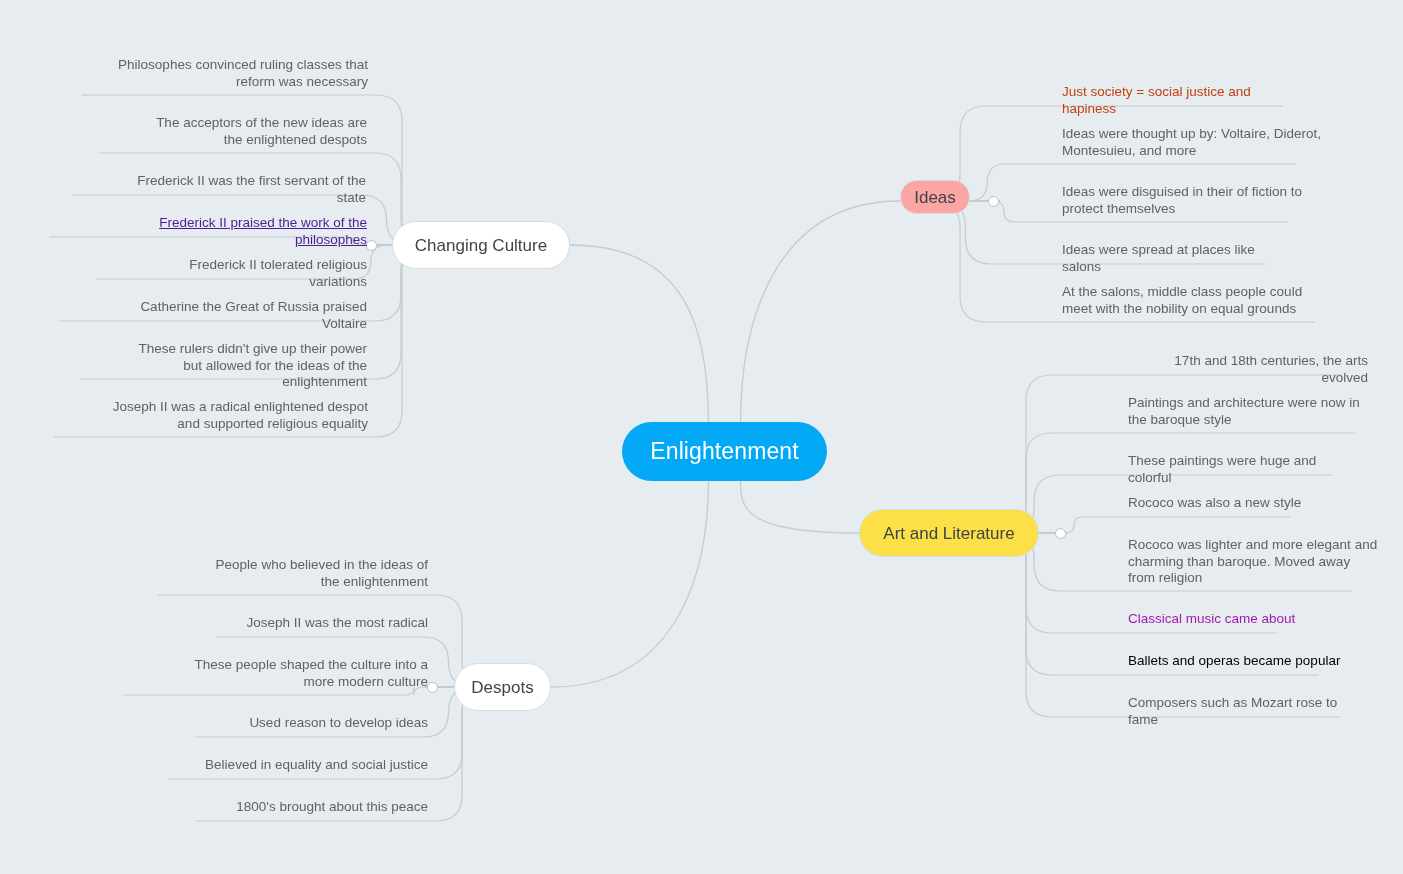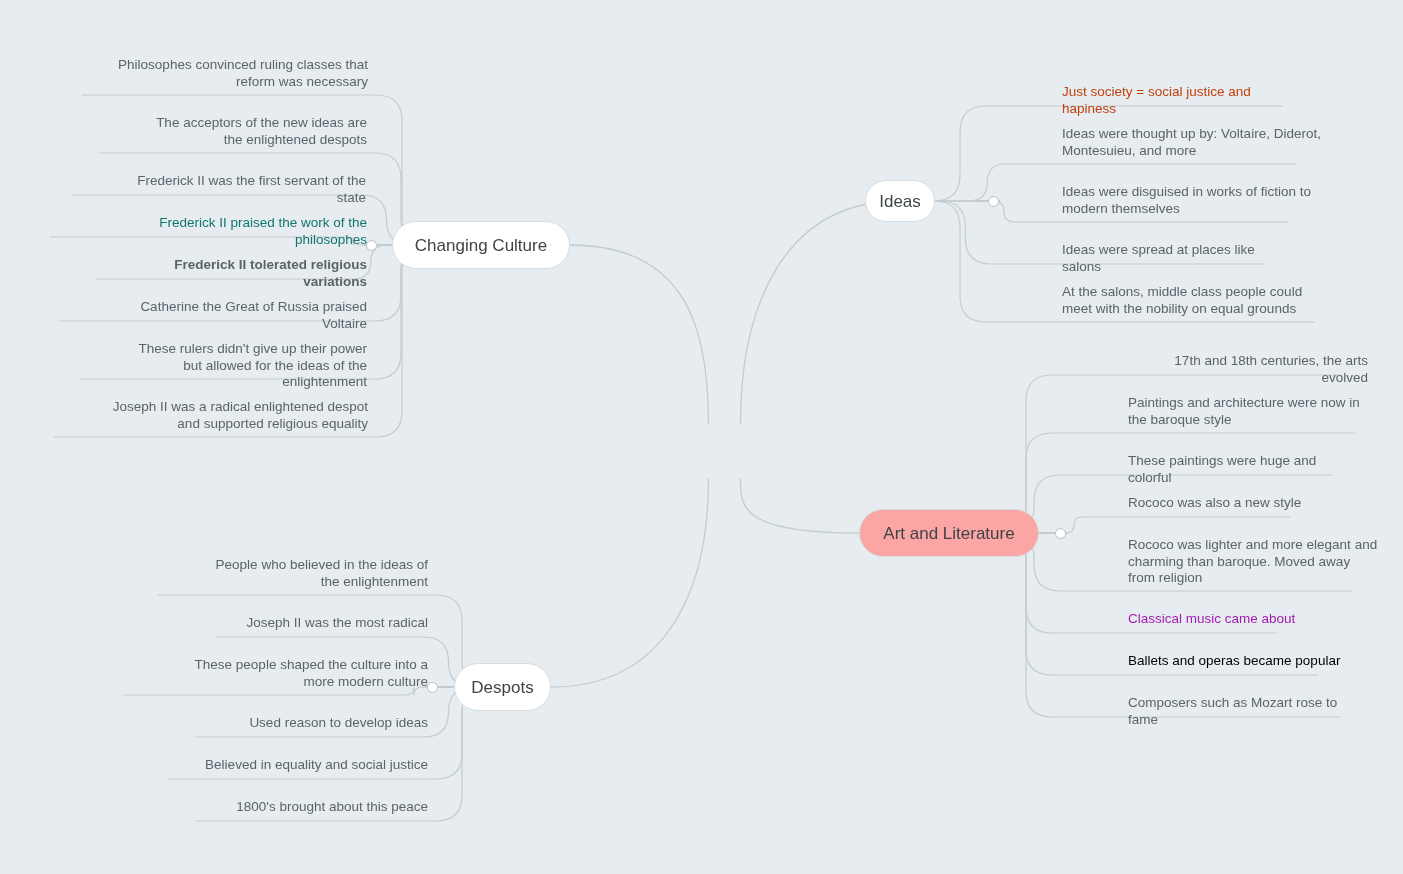--- a/index.html
+++ b/index.html
@@ -126,38 +126,39 @@
       <path d="M 551 687 C 671 687, 708.5 583, 708.5 479" fill="none" stroke="#c3ccd0" stroke-width="1.3" stroke-linecap="round"></path>
       <path d="M 426 687 L 454 687" fill="none" stroke="#c3ccd0" stroke-width="1.3" stroke-linecap="round"></path>
       <path d="M 158 595 L 436 595 Q 462 595, 462 621 L 462 661 Q 462 687, 488 687 L 426 687" fill="none" stroke="#c3ccd0" stroke-width="1.2" stroke-linecap="round"></path>
       <path d="M 216 637 L 423.5 637 Q 448.5 637, 448.5 662 L 448.5 662 Q 448.5 687, 473.5 687 L 426 687" fill="none" stroke="#c3ccd0" stroke-width="1.2" stroke-linecap="round"></path>
       <path d="M 124 695 L 406 695 Q 414 695, 414 687 L 414 695 Q 414 687, 422 687 L 426 687" fill="none" stroke="#c3ccd0" stroke-width="1.2" stroke-linecap="round"></path>
       <path d="M 196 737 L 423.5 737 Q 448.5 737, 448.5 712 L 448.5 712 Q 448.5 687, 473.5 687 L 426 687" fill="none" stroke="#c3ccd0" stroke-width="1.2" stroke-linecap="round"></path>
       <path d="M 168 779 L 436 779 Q 462 779, 462 753 L 462 713 Q 462 687, 488 687 L 426 687" fill="none" stroke="#c3ccd0" stroke-width="1.2" stroke-linecap="round"></path>
       <path d="M 196 821 L 436 821 Q 462 821, 462 795 L 462 713 Q 462 687, 488 687 L 426 687" fill="none" stroke="#c3ccd0" stroke-width="1.2" stroke-linecap="round"></path>
     </svg>
   <div id="nodes">
+      <div class="root-node" style="left: 622px; top: 422px; width: 205px; height: 59px; background: rgb(3, 169, 244); color: rgb(255, 255, 255);">Enlightenment</div>
       <div class="branch-node" style="left: 392px; top: 221px; width: 178px; height: 48px; background: rgb(255, 255, 255); color: rgb(62, 68, 71); border-color: rgb(214, 221, 224);">Changing Culture</div>
       <div class="hub" style="left: 365.5px; top: 239.5px;"></div>
       <div class="leaf align-right" style="left: 86px; top: 57px; width: 250px; color: rgb(91, 100, 105);">Philosophes convinced ruling classes that reform was necessary</div>
       <div class="leaf align-right" style="left: 105px; top: 115px; width: 230px; color: rgb(91, 100, 105);">The acceptors of the new ideas are the enlightened despots</div>
       <div class="leaf align-right" style="left: 78px; top: 173px; width: 256px; color: rgb(91, 100, 105);">Frederick II was the first servant of the state</div>
-      <div class="leaf align-right" style="left: 56px; top: 215px; width: 279px; color: #0f766e;">Frederick II praised the work of the philosophes</div>
-      <div class="leaf align-right" style="left: 102px; top: 257px; width: 233px; color: rgb(91, 100, 105); font-weight: bold;">Frederick II tolerated religious variations</div>
+      <div class="leaf align-right" style="left: 56px; top: 215px; width: 279px; color: #4c1d95; text-decoration: underline;">Frederick II praised the work of the philosophes</div>
+      <div class="leaf align-right" style="left: 102px; top: 257px; width: 233px; color: rgb(91, 100, 105);">Frederick II tolerated religious variations</div>
       <div class="leaf align-right" style="left: 66px; top: 299px; width: 269px; color: rgb(91, 100, 105);">Catherine the Great of Russia praised Voltaire</div>
       <div class="leaf align-right" style="left: 85px; top: 341px; width: 250px; color: rgb(91, 100, 105);">These rulers didn't give up their power but allowed for the ideas of the enlightenment</div>
       <div class="leaf align-right" style="left: 59px; top: 399px; width: 277px; color: rgb(91, 100, 105);">Joseph II was a radical enlightened despot and supported religious equality</div>
-      <div class="branch-node" style="left: 865px; top: 180px; width: 70px; height: 42px; background: #ffffff; color: rgb(62, 68, 71); border-color: rgb(214, 221, 224);">Ideas</div>
+      <div class="branch-node" style="left: 900px; top: 180px; width: 70px; height: 34px; background: #fca5a5; color: rgb(62, 68, 71); border-color: rgb(214, 221, 224);">Ideas</div>
       <div class="hub" style="left: 987.5px; top: 195.5px;"></div>
       <div class="leaf align-left" style="left: 1030px; top: 84px; width: 241px; color: #c2410c;">Just society = social justice and hapiness</div>
       <div class="leaf align-left" style="left: 1030px; top: 126px; width: 260px; color: rgb(91, 100, 105);">Ideas were thought up by: Voltaire, Diderot, Montesuieu, and more</div>
-      <div class="leaf align-left" style="left: 1030px; top: 184px; width: 252px; color: rgb(91, 100, 105);">Ideas were disguised in works of fiction to modern themselves</div>
+      <div class="leaf align-left" style="left: 1030px; top: 184px; width: 252px; color: rgb(91, 100, 105);">Ideas were disguised in their of fiction to protect themselves</div>
       <div class="leaf align-left" style="left: 1030px; top: 242px; width: 231px; color: rgb(91, 100, 105);">Ideas were spread at places like salons</div>
       <div class="leaf align-left" style="left: 1030px; top: 284px; width: 270px; color: rgb(91, 100, 105);">At the salons, middle class people could meet with the nobility on equal grounds</div>
-      <div class="branch-node" style="left: 859px; top: 509px; width: 180px; height: 48px; background: #fca5a5; color: rgb(62, 68, 71); border-color: rgb(214, 221, 224);">Art and Literature</div>
+      <div class="branch-node" style="left: 859px; top: 509px; width: 180px; height: 48px; background: #fde047; color: rgb(62, 68, 71); border-color: rgb(214, 221, 224);">Art and Literature</div>
       <div class="hub" style="left: 1054.5px; top: 527.5px;"></div>
       <div class="leaf align-left" style="left: 1096px; top: 353px; width: 240px; color: rgb(91, 100, 105); text-align: right;">17th and 18th centuries, the arts evolved</div>
       <div class="leaf align-left" style="left: 1096px; top: 395px; width: 253px; color: rgb(91, 100, 105);">Paintings and architecture were now in the baroque style</div>
       <div class="leaf align-left" style="left: 1096px; top: 453px; width: 232px; color: rgb(91, 100, 105);">These paintings were huge and colorful</div>
       <div class="leaf align-left" style="left: 1096px; top: 495px; width: 230px; color: rgb(91, 100, 105);">Rococo was also a new style</div>
       <div class="leaf align-left" style="left: 1096px; top: 537px; width: 250px; color: rgb(91, 100, 105);">Rococo was lighter and more elegant and charming than baroque. Moved away from religion</div>
       <div class="leaf align-left" style="left: 1096px; top: 611px; width: 230px; color: #a21caf;">Classical music came about</div>
       <div class="leaf align-left" style="left: 1096px; top: 653px; width: 230px; color: #000000;">Ballets and operas became popular</div>
       <div class="leaf align-left" style="left: 1096px; top: 695px; width: 240px; color: rgb(91, 100, 105);">Composers such as Mozart rose to fame</div>
       <div class="branch-node" style="left: 454px; top: 663px; width: 97px; height: 48px; background: rgb(255, 255, 255); color: rgb(62, 68, 71); border-color: rgb(214, 221, 224);">Despots</div>

